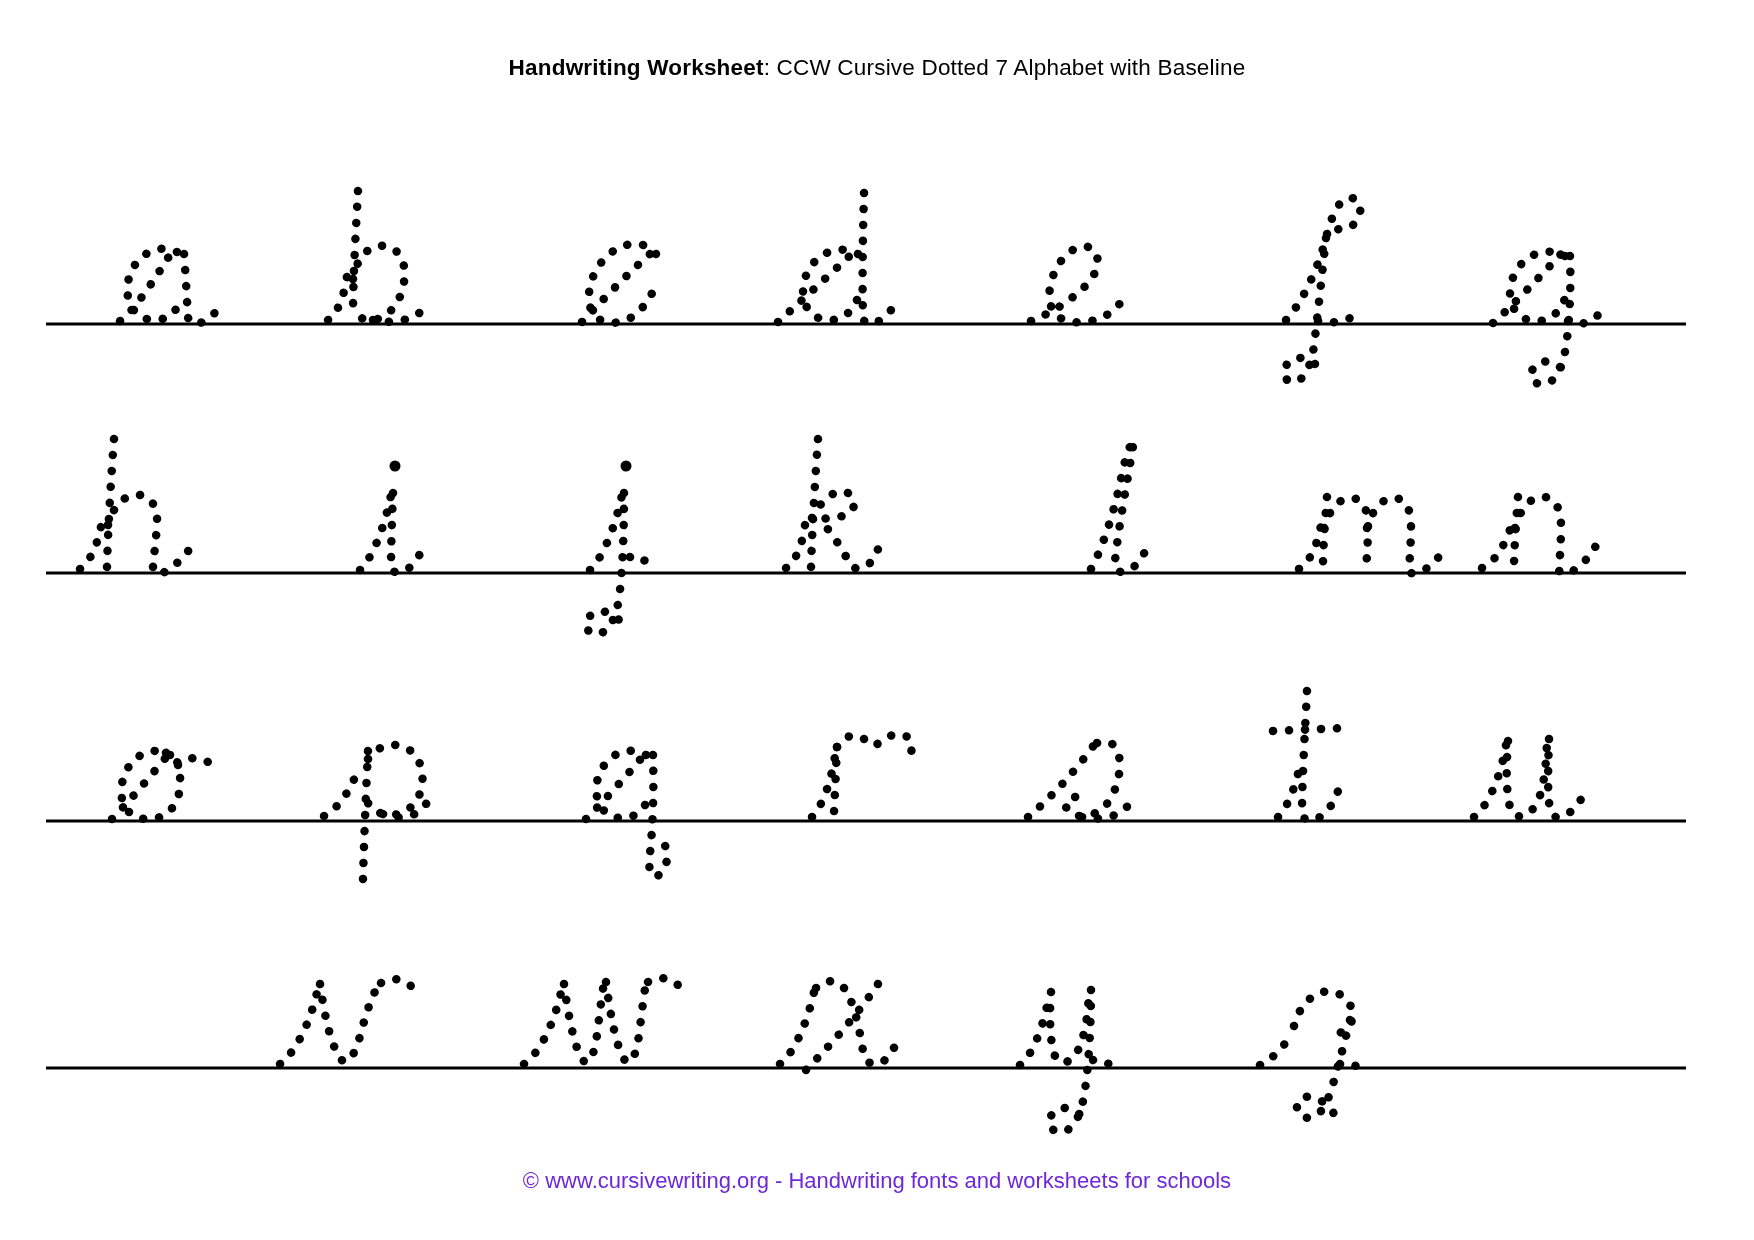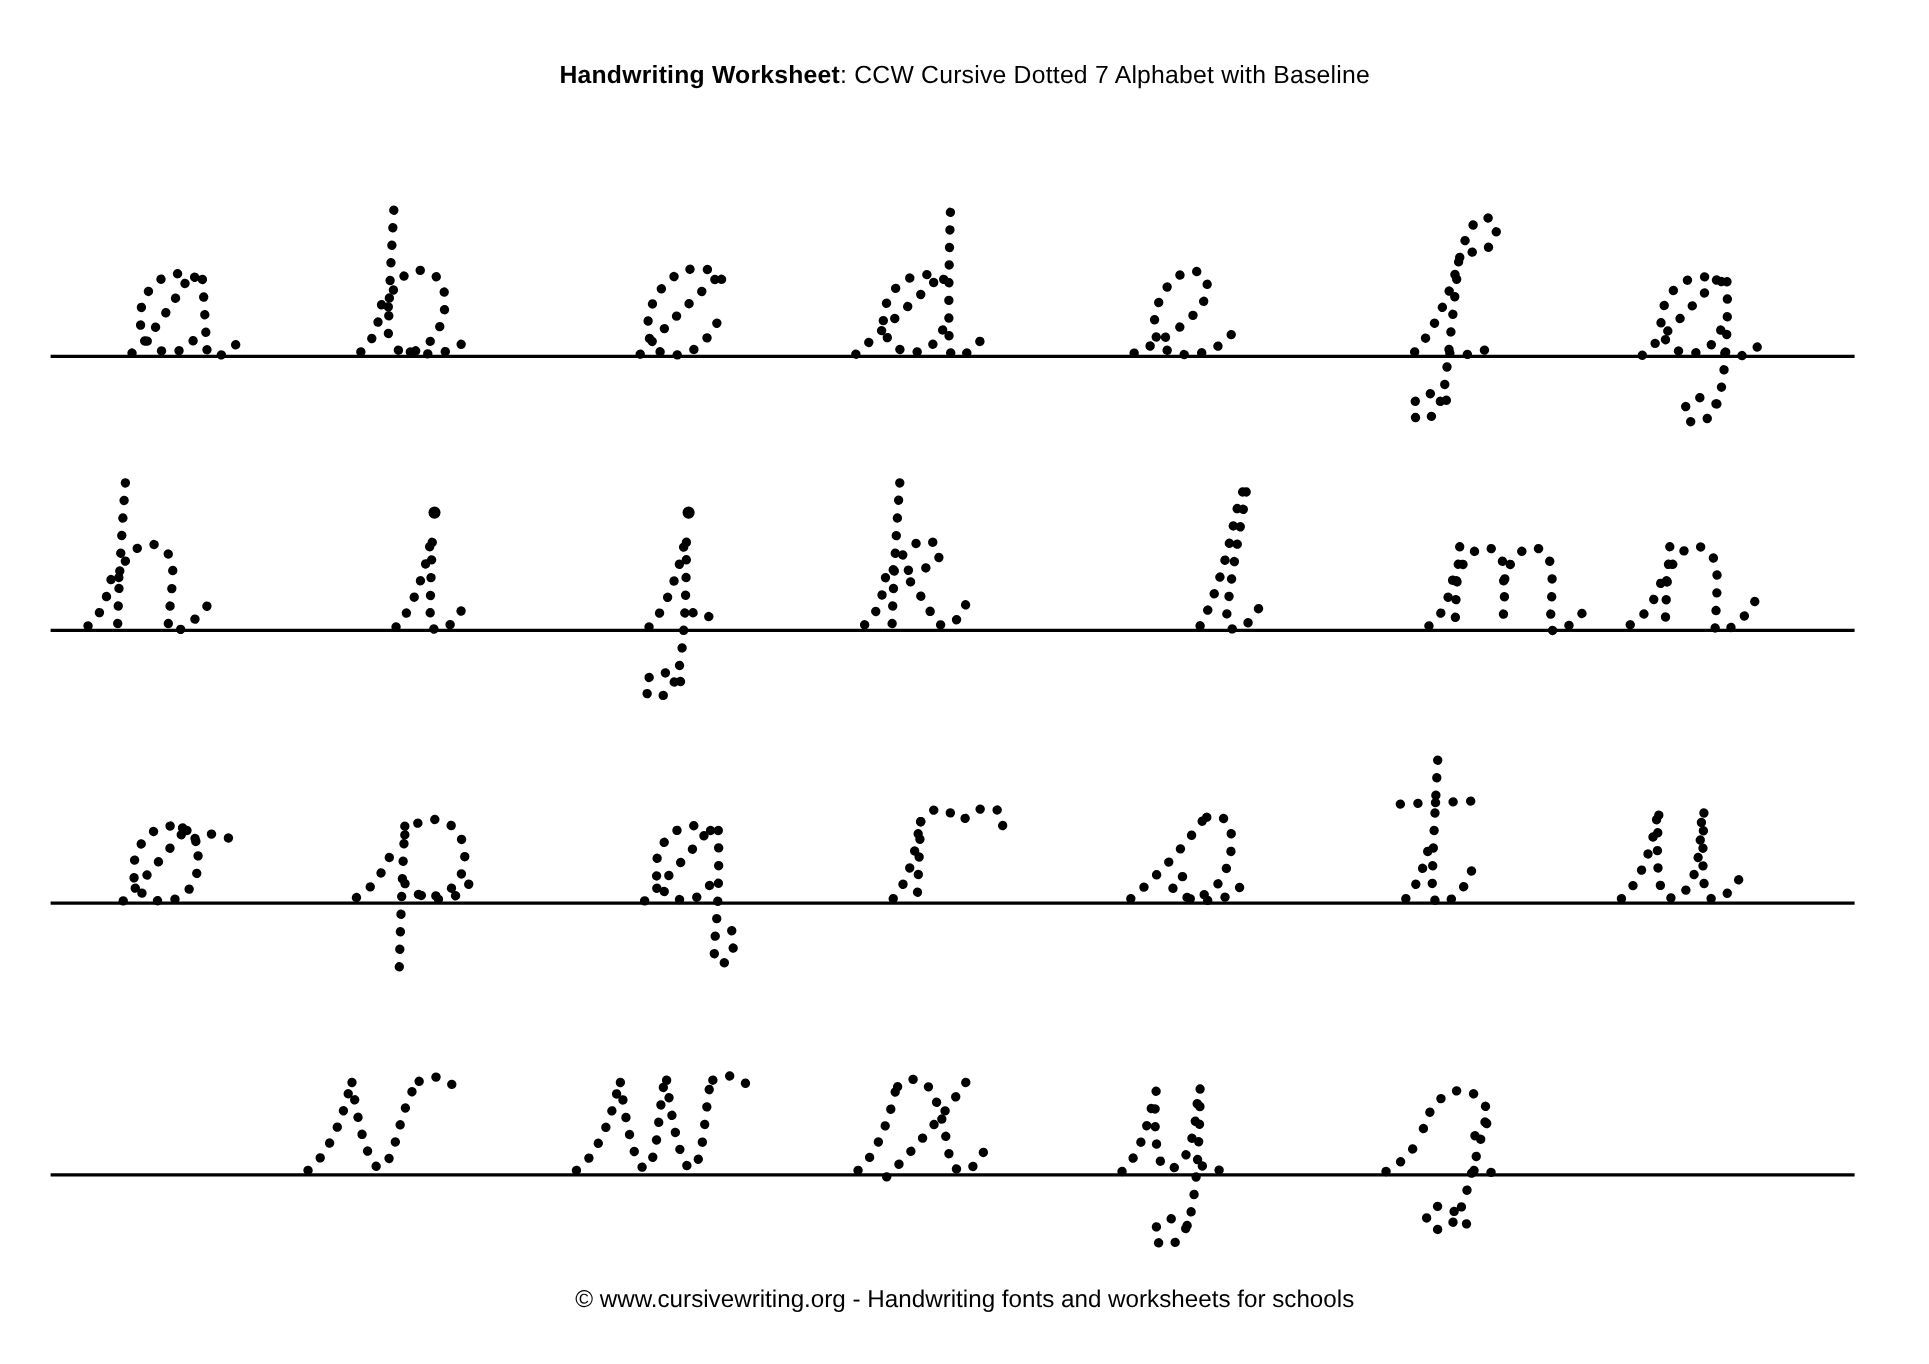--- a/index.html
+++ b/index.html
@@ -21,21 +21,21 @@
   .title .bold{font-weight:bold;}
   .canvas{
     position:absolute;
     top:0;left:0;
   }
   .footer{
     position:absolute;
     top:1168px;left:0;width:100%;
     text-align:center;
     font-size:22px;
-    color:#000000;
+    color:#6d28d9;
   }
 </style>
 </head>
 <body>
 
 <div class="page">
   <div class="title">
     <span class="bold">Handwriting Worksheet</span><span>: CCW Cursive Dotted 7 Alphabet with Baseline</span>
   </div>
 

